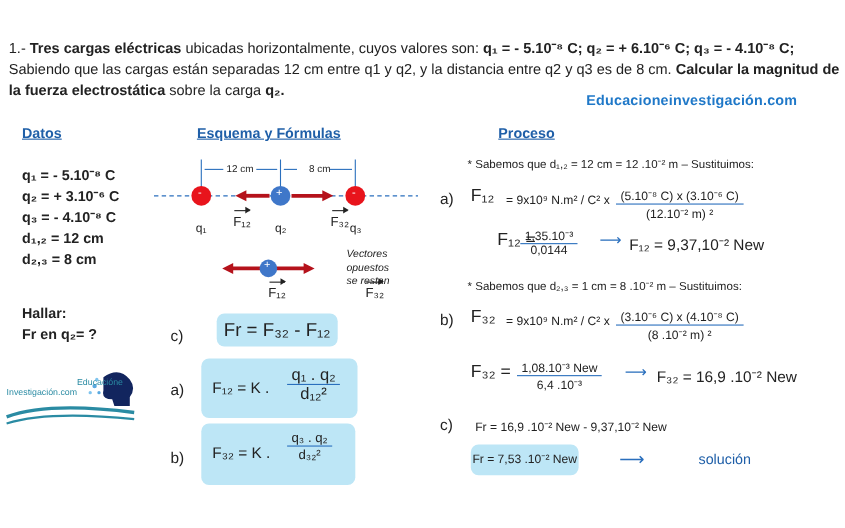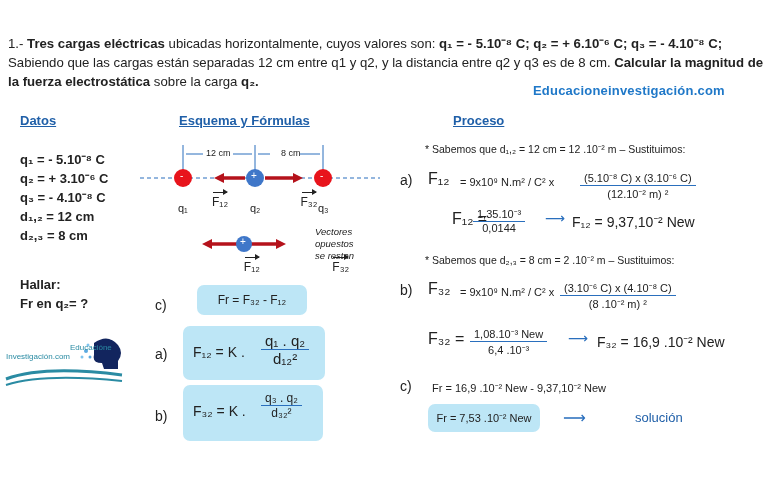--- a/index.html
+++ b/index.html
@@ -102,21 +102,21 @@
   <span class="abs vec" style="left:62px;top:117px;font-size:12px;">F₁₂</span>
   <span class="abs vec" style="left:130px;top:117px;font-size:12px;">F₃₂</span>
   <div class="abs b" style="left:175px;top:86px;font-size:9.5px;font-style:italic;line-height:12px;">
     <div>Vectores</div>
     <div>opuestos</div>
     <div>se restan</div>
   </div>
 </div>
 
 <div class="abs lbl" style="left:155px;top:297px;">c)</div>
-<div class="abs box b" style="left:197px;top:285px;width:110px;height:30px;line-height:30px;text-align:center;font-size:12px;">Fr = F₃₂ - F₁₂</div>
+<div class="abs box b" style="left:197px;top:285px;width:110px;height:30px;line-height:30px;text-align:center;font-size:17px;">Fr = F₃₂ - F₁₂</div>
 
 <div class="abs lbl" style="left:155px;top:346px;">a)</div>
 <div class="abs box" style="left:183px;top:326px;width:142px;height:54px;">
   <span class="abs" style="left:10px;top:18px;font-size:14px;">F₁₂ = K .</span>
   <div class="abs frac" style="left:78px;top:6px;font-size:15px;">
     <span class="num">q₁ . q₂</span>
     <span class="den">d₁₂²</span>
   </div>
 </div>
 
@@ -126,45 +126,45 @@
   <div class="abs frac" style="left:78px;top:6px;font-size:12px;">
     <span class="num">q₃ . q₂</span>
     <span class="den">d₃₂²</span>
   </div>
 </div>
 
 <div class="abs note" style="left:425px;top:142px;">* Sabemos que d₁,₂ = 12 cm = 12 .10⁻² m – Sustituimos:</div>
 <div class="abs lbl" style="left:400px;top:172px;">a)</div>
 <div class="abs" style="left:428px;top:170px;font-size:16px;">F₁₂</div>
 <div class="abs small" style="left:460px;top:176px;">= 9x10⁹ N.m² / C² x</div>
-<div class="abs frac small" style="left:560px;top:170px;margin-left:20px;">
+<div class="abs frac small" style="left:560px;top:170px;">
   <span class="num">(5.10⁻⁸ C) x (3.10⁻⁶ C)</span>
   <span class="den">(12.10⁻² m) ²</span>
 </div>
 <div class="abs" style="left:428px;top:210px;font-size:16px;margin-left:24px;">F₁₂ =</div>
 <div class="abs frac small" style="left:473px;top:206px;">
   <span class="num">1,35.10⁻³</span>
   <span class="den">0,0144</span>
 </div>
 <div class="abs" style="left:545px;top:210px;color:#2a6fbd;font-size:14px;">⟶</div>
 <div class="abs proc" style="left:572px;top:212px;font-size:14px;">F₁₂ = 9,37,10⁻² New</div>
 
-<div class="abs note" style="left:425px;top:253px;">* Sabemos que d₂,₃ = 8 cm = 2 .10⁻² m – Sustituimos:</div>
+<div class="abs note" style="left:425px;top:253px;">* Sabemos que d₂,₃ = 1 cm = 8 .10⁻² m – Sustituimos:</div>
 <div class="abs lbl" style="left:400px;top:282px;">b)</div>
 <div class="abs" style="left:428px;top:280px;font-size:16px;">F₃₂</div>
 <div class="abs small" style="left:460px;top:286px;">= 9x10⁹ N.m² / C² x</div>
 <div class="abs frac small" style="left:560px;top:280px;">
   <span class="num">(3.10⁻⁶ C) x (4.10⁻⁸ C)</span>
   <span class="den">(8 .10⁻² m) ²</span>
 </div>
 <div class="abs" style="left:428px;top:330px;font-size:16px;">F₃₂ =</div>
 <div class="abs frac small" style="left:470px;top:326px;">
   <span class="num">1,08.10⁻³ New</span>
   <span class="den">6,4 .10⁻³</span>
 </div>
 <div class="abs" style="left:568px;top:330px;color:#2a6fbd;font-size:14px;">⟶</div>
 <div class="abs" style="left:597px;top:332px;font-size:14px;">F₃₂ = 16,9 .10⁻² New</div>
 
 <div class="abs lbl" style="left:400px;top:378px;">c)</div>
 <div class="abs small" style="left:432px;top:380px;">Fr = 16,9 .10⁻² New - 9,37,10⁻² New</div>
-<div class="abs box b" style="left:428px;top:404px;width:112px;height:28px;line-height:28px;text-align:center;font-size:11px;">Fr = 7,53 .10⁻² New</div>
+<div class="abs box b" style="left:428px;top:404px;width:98px;height:28px;line-height:28px;text-align:center;font-size:11px;">Fr = 7,53 .10⁻² New</div>
 <div class="abs" style="left:563px;top:408px;color:#2a6fbd;font-size:16px;">⟶</div>
 <div class="abs b" style="left:635px;top:410px;font-size:13px;color:#1f5fa8;">solución</div>
 
 </body></html>

